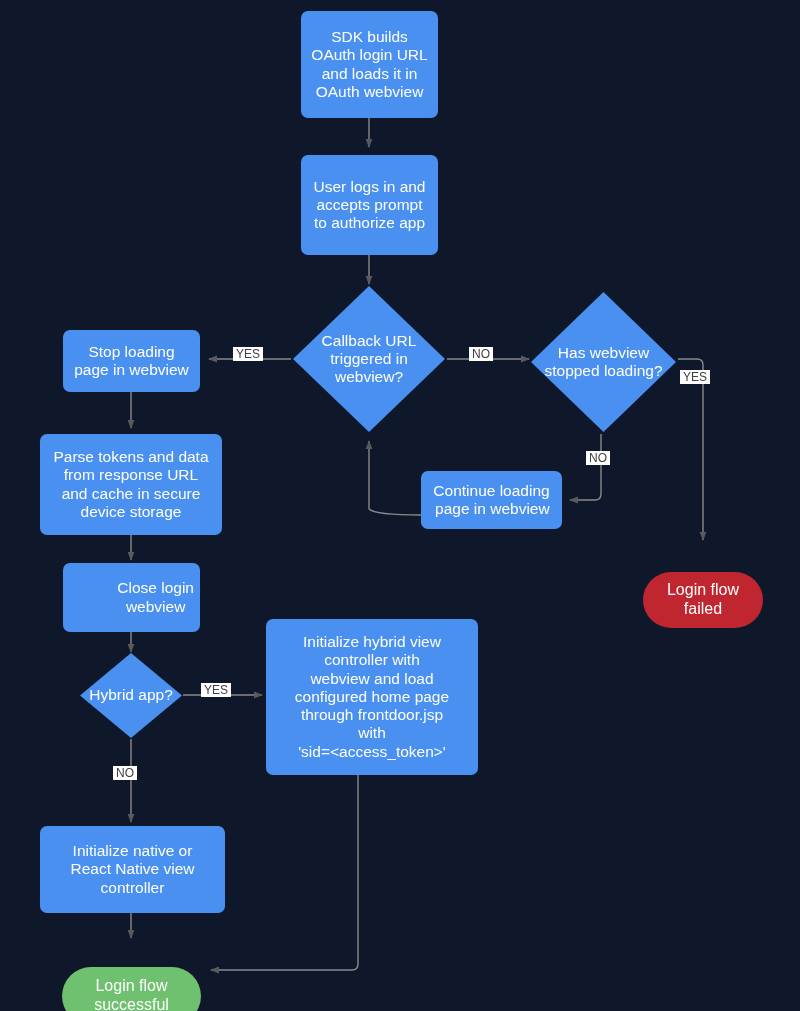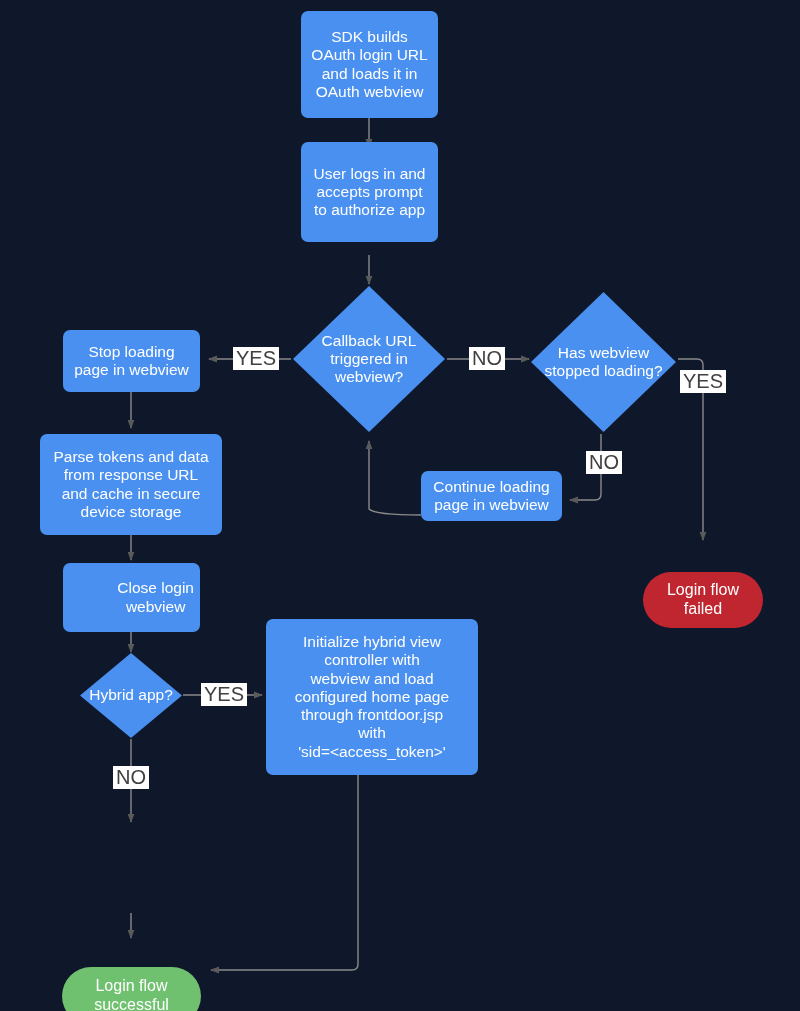--- a/index.html
+++ b/index.html
@@ -68,21 +68,21 @@
   #edges {
     position: absolute;
     left: 0; top: 0;
     width: 800px;
     height: 1011px;
     z-index: 1;
   }
   .edge-label {
     position: absolute;
     color: #404040;
-    font-size: 20px;
+    font-size: 12px;
     font-weight: 400;
     background: #ffffff;
     padding: 0 3px;
     z-index: 3;
     white-space: nowrap;
   }
 </style>
 </head>
 <body>
 
@@ -126,21 +126,21 @@
     </g>
   </svg>
 
   <div class="node proc" style="left:301px; top:11px; width:137px; height:107px;">
     <span>SDK builds
 OAuth login URL
 and loads it in
 OAuth webview</span>
   </div>
 
-  <div class="node proc" style="left:301px; top:142px; width:137px; height:100px;">
+  <div class="node proc" style="left:301px; top:155px; width:137px; height:100px;">
     <span>User logs in and
 accepts prompt
 to authorize app</span>
   </div>
 
   <div class="diamond-wrap" style="left:291px; top:284px; width:156px; height:150px;">
     <svg width="156" height="150" viewBox="0 0 156 150">
       <path d="M78,2 L154,75 L78,148 L2,75 Z" fill="#4a90f0"></path>
     </svg>
     <div class="diamond-label">Callback URL
@@ -154,21 +154,21 @@
     </svg>
     <div class="diamond-label">Has webview
 stopped loading?</div>
   </div>
 
   <div class="node proc" style="left:63px; top:330px; width:137px; height:62px;">
     <span>Stop loading
 page in webview</span>
   </div>
 
-  <div class="node proc" style="left:421px; top:471px; width:141px; height:50px;">
+  <div class="node proc" style="left:421px; top:471px; width:141px; height:58px;text-align:right;">
     <span>Continue loading
 page in webview</span>
   </div>
 
   <div class="node terminal fail" style="left:643px; top:546px; width:120px; height:56px;">
     <span>Login flow
 failed</span>
   </div>
 
   <div class="node proc" style="left:40px; top:434px; width:182px; height:101px;">
@@ -193,20 +193,25 @@
   <div class="node proc" style="left:266px; top:619px; width:212px; height:156px;">
     <span>Initialize hybrid view
 controller with
 webview and load
 configured home page
 through frontdoor.jsp
 with
 'sid=&lt;access_token&gt;'</span>
   </div>
 
+  <div class="node proc" style="left:40px; top:826px; width:185px; height:87px;">
+    <span>Initialize native or
+React Native view
+controller</span>
+  </div>
 
   <div class="node terminal ok" style="left:62px; top:941px; width:139px; height:58px;">
     <span>Login flow
 successful</span>
   </div>
 
   <div class="edge-label" style="left:233px; top:347px;">YES</div>
 
   <div class="edge-label" style="left:469px; top:347px;">NO</div>
 

